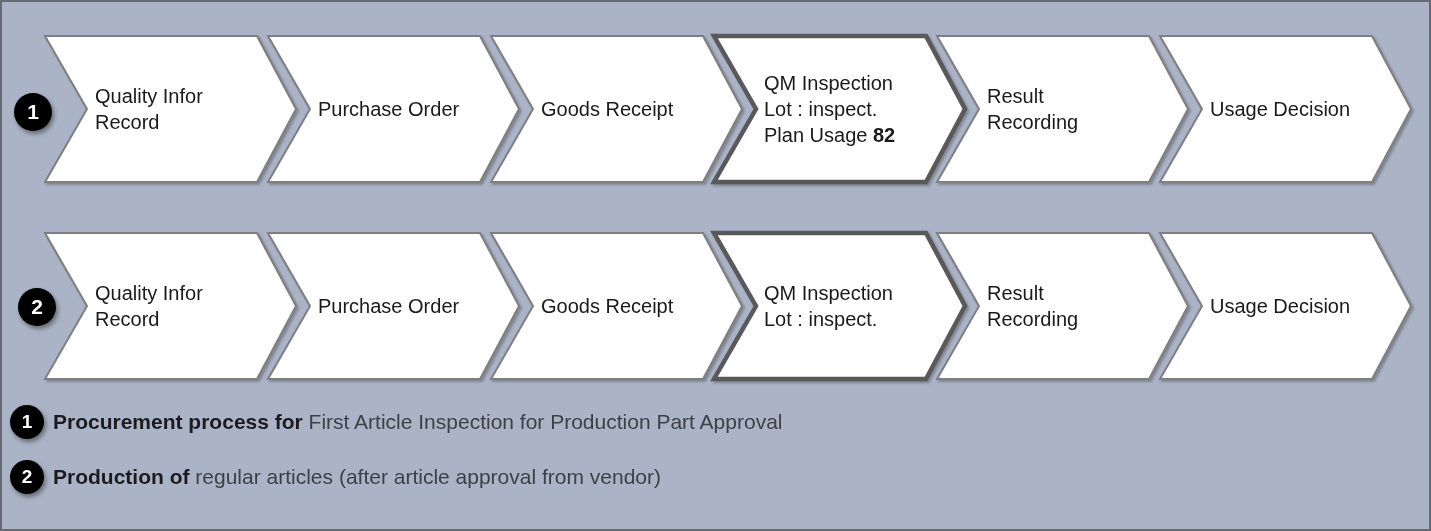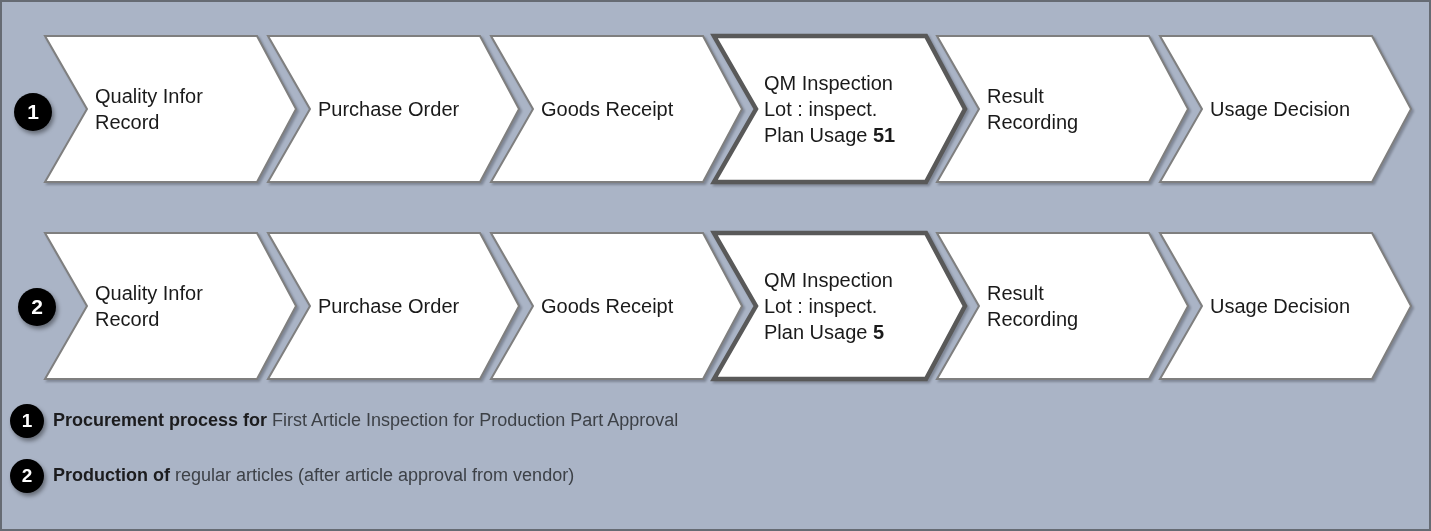--- a/index.html
+++ b/index.html
@@ -64,21 +64,21 @@
   }
   .row-badge { width:38px; height:38px; font-size:21px; }
   .row-badge-1 { left:12px; top:91px; }
   .row-badge-2 { left:16px; top:286px; }
   .legend-badge { width:34px; height:34px; font-size:19px; }
   .legend-item { position:absolute; left:8px; right:10px; display:flex; align-items:center; }
   .legend-item-1 { top:408px; }
   .legend-item-2 { top:463px; }
   .legend-text {
     margin-left:43px;
-    font-size:18px;
+    font-size:21px;
     white-space:nowrap;
   }
   .legend-text .strong { font-weight:600; color:var(--legend-strong); }
   .legend-text .rest { font-weight:400; color:var(--legend-rest); }
 </style>
 </head>
 <body>
 
 <div class="frame">
 
@@ -111,21 +111,21 @@
           <div>Goods Receipt</div>
         </div>
       </div>
       <div class="chevron emphasis" style="left: 711px; top: 33px;">
         <svg width="253" height="148" viewBox="0 0 253 148">
           <polygon points="1,1 213,1 252,74 213,147 1,147 43,74"></polygon>
         </svg>
         <div class="chev-text">
           <div>QM Inspection</div>
           <div>Lot : inspect.</div>
-          <div>Plan Usage <b>51</b></div>
+          <div>Plan Usage <b>82</b></div>
         </div>
       </div>
       <div class="chevron" style="left: 934px; top: 33px;">
         <svg width="253" height="148" viewBox="0 0 253 148">
           <polygon points="1,1 213,1 252,74 213,147 1,147 43,74"></polygon>
         </svg>
         <div class="chev-text">
           <div>Result</div>
           <div>Recording</div>
         </div>
@@ -165,21 +165,20 @@
           <div>Goods Receipt</div>
         </div>
       </div>
       <div class="chevron emphasis" style="left: 711px; top: 230px;">
         <svg width="253" height="148" viewBox="0 0 253 148">
           <polygon points="1,1 213,1 252,74 213,147 1,147 43,74"></polygon>
         </svg>
         <div class="chev-text">
           <div>QM Inspection</div>
           <div>Lot : inspect.</div>
-          <div>Plan Usage <b>5</b></div>
         </div>
       </div>
       <div class="chevron" style="left: 934px; top: 230px;">
         <svg width="253" height="148" viewBox="0 0 253 148">
           <polygon points="1,1 213,1 252,74 213,147 1,147 43,74"></polygon>
         </svg>
         <div class="chev-text">
           <div>Result</div>
           <div>Recording</div>
         </div>

